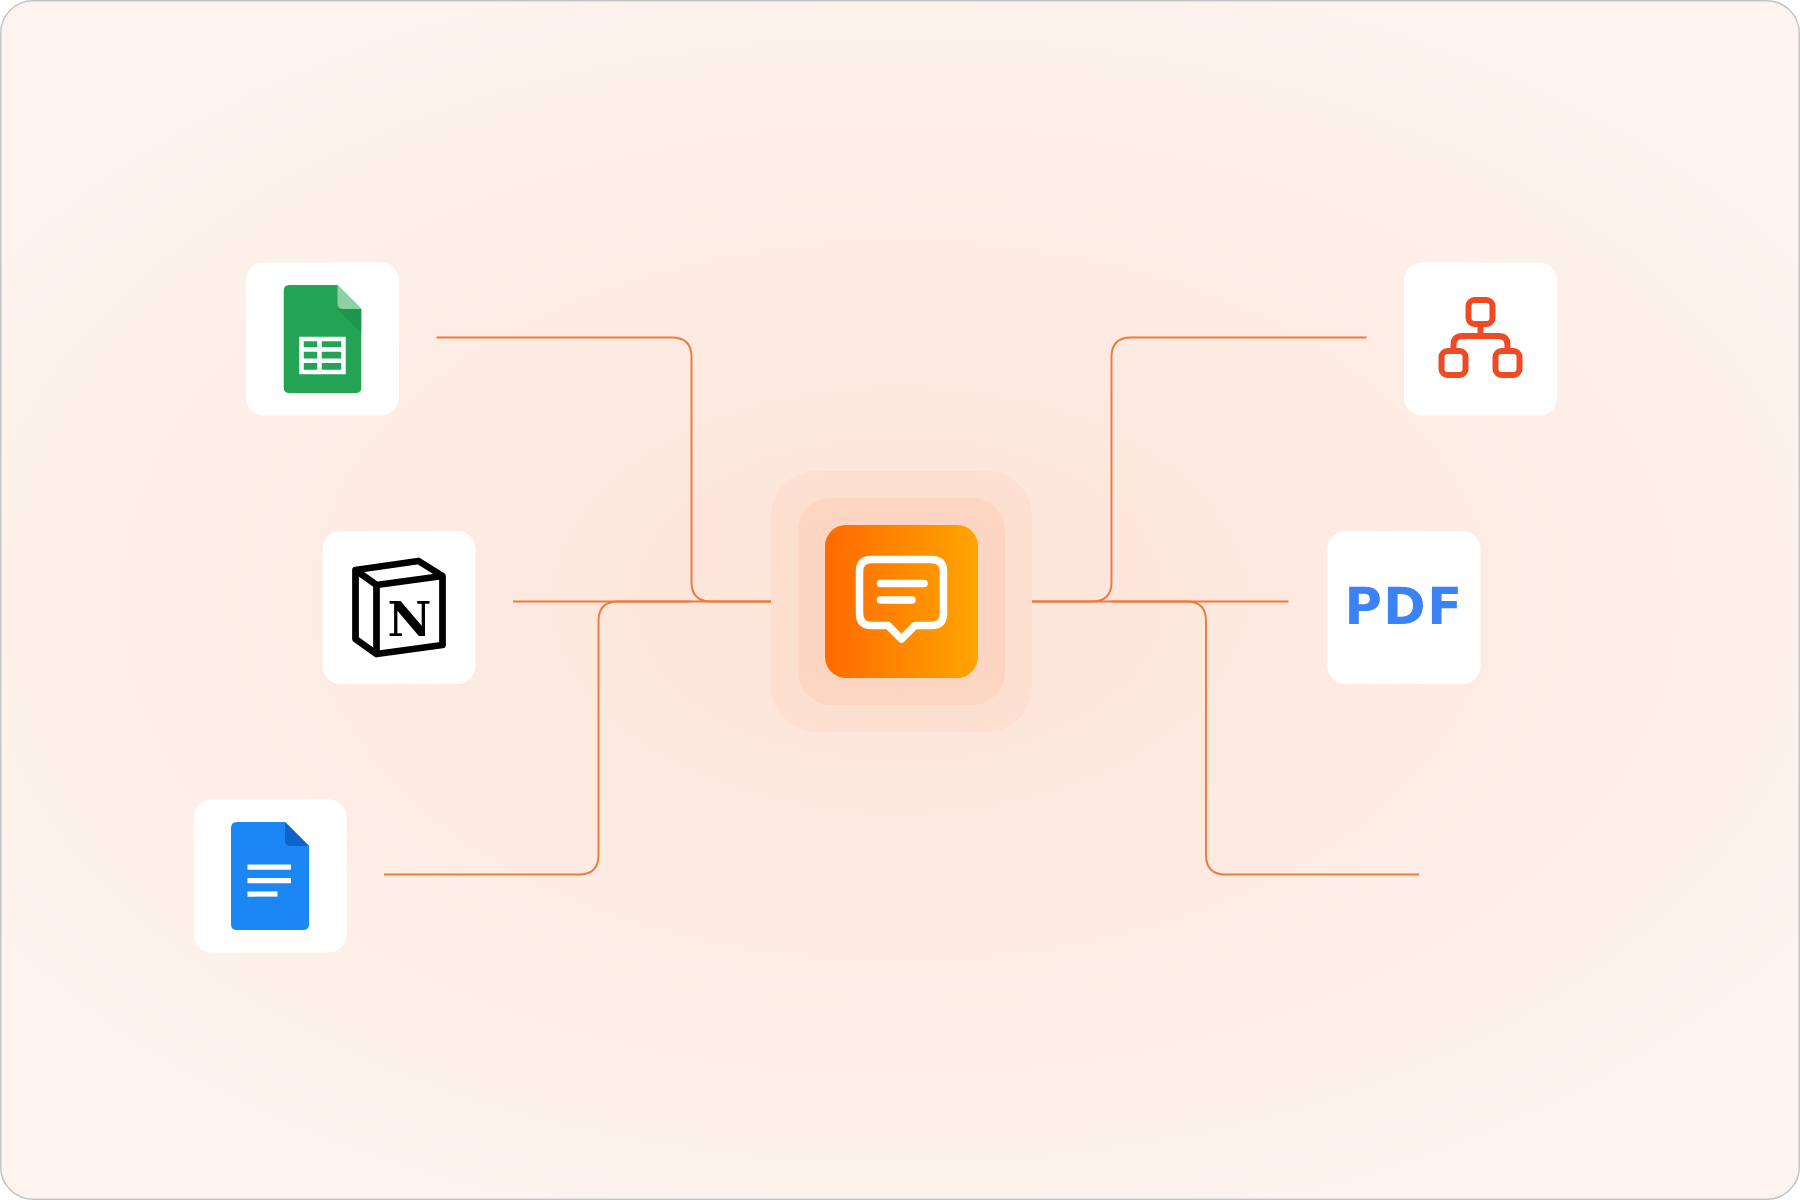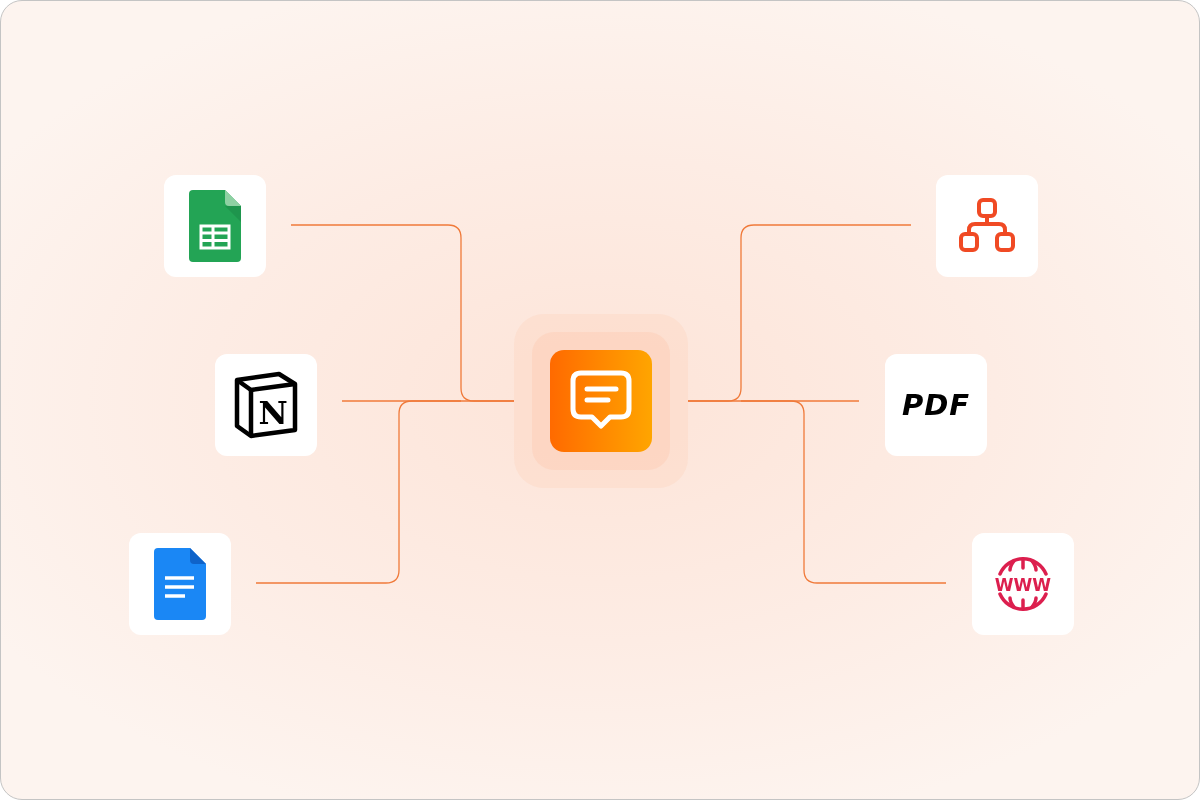--- a/index.html
+++ b/index.html
@@ -21,22 +21,22 @@
   .hub-mid {
     position: absolute; left: 531px; top: 331px; width: 138px; height: 138px;
     border-radius: 22px; background: rgba(252, 205, 180, 0.45);
   }
   .hub-core {
     position: absolute; left: 549px; top: 349px; width: 102px; height: 102px;
     border-radius: 14px; background: linear-gradient(90deg, #ff6a00 0%, #ffa500 100%);
     display: flex; align-items: center; justify-content: center;
   }
   .pdf-label {
-    font-family: "DejaVu Sans", sans-serif; font-weight: bold; font-size: 29px;
-    letter-spacing: 1px; color: #000000; font-style: italic;
+    font-family: "DejaVu Sans", sans-serif; font-weight: bold; font-size: 34px;
+    letter-spacing: 1px; color: #3b82f6;
   }
 </style>
 </head>
 <body>
 
 <div class="frame">
 
   <svg class="connectors" width="1200" height="800">
     <g fill="none" stroke="#f07a3a" stroke-width="1.3">
 
@@ -104,29 +104,14 @@
         <path d="M30 20 V28"></path>
         <path d="M12 38 V34 Q12 28 18 28 H42 Q48 28 48 34 V38"></path>
       </g>
     </svg>
   </div>
 
   <div class="tile" style="left:884px; top:353px;">
     <span class="pdf-label">PDF</span>
   </div>
 
-  <div class="tile" style="left:971px; top:532px;">
-    <svg width="66" height="60" viewBox="0 0 66 60">
-      <g fill="none" stroke="#dc1f4e" stroke-width="3.5" stroke-linecap="round">
-        <path d="M10 20 A25 25 0 0 1 56 20"></path>
-        <path d="M10 40 A25 25 0 0 0 56 40"></path>
-        <path d="M33 5 V14"></path>
-        <path d="M33 46 V55"></path>
-        <path d="M24 7 Q20 12 20 16"></path>
-        <path d="M42 7 Q46 12 46 16"></path>
-        <path d="M24 53 Q20 48 20 44"></path>
-        <path d="M42 53 Q46 48 46 44"></path>
-      </g>
-      <text x="33" y="37" text-anchor="middle" font-family="DejaVu Sans, sans-serif" font-weight="bold" font-size="17" fill="#dc1f4e">WWW</text>
-    </svg>
-  </div>
 
 </div>
 
 </body></html>

